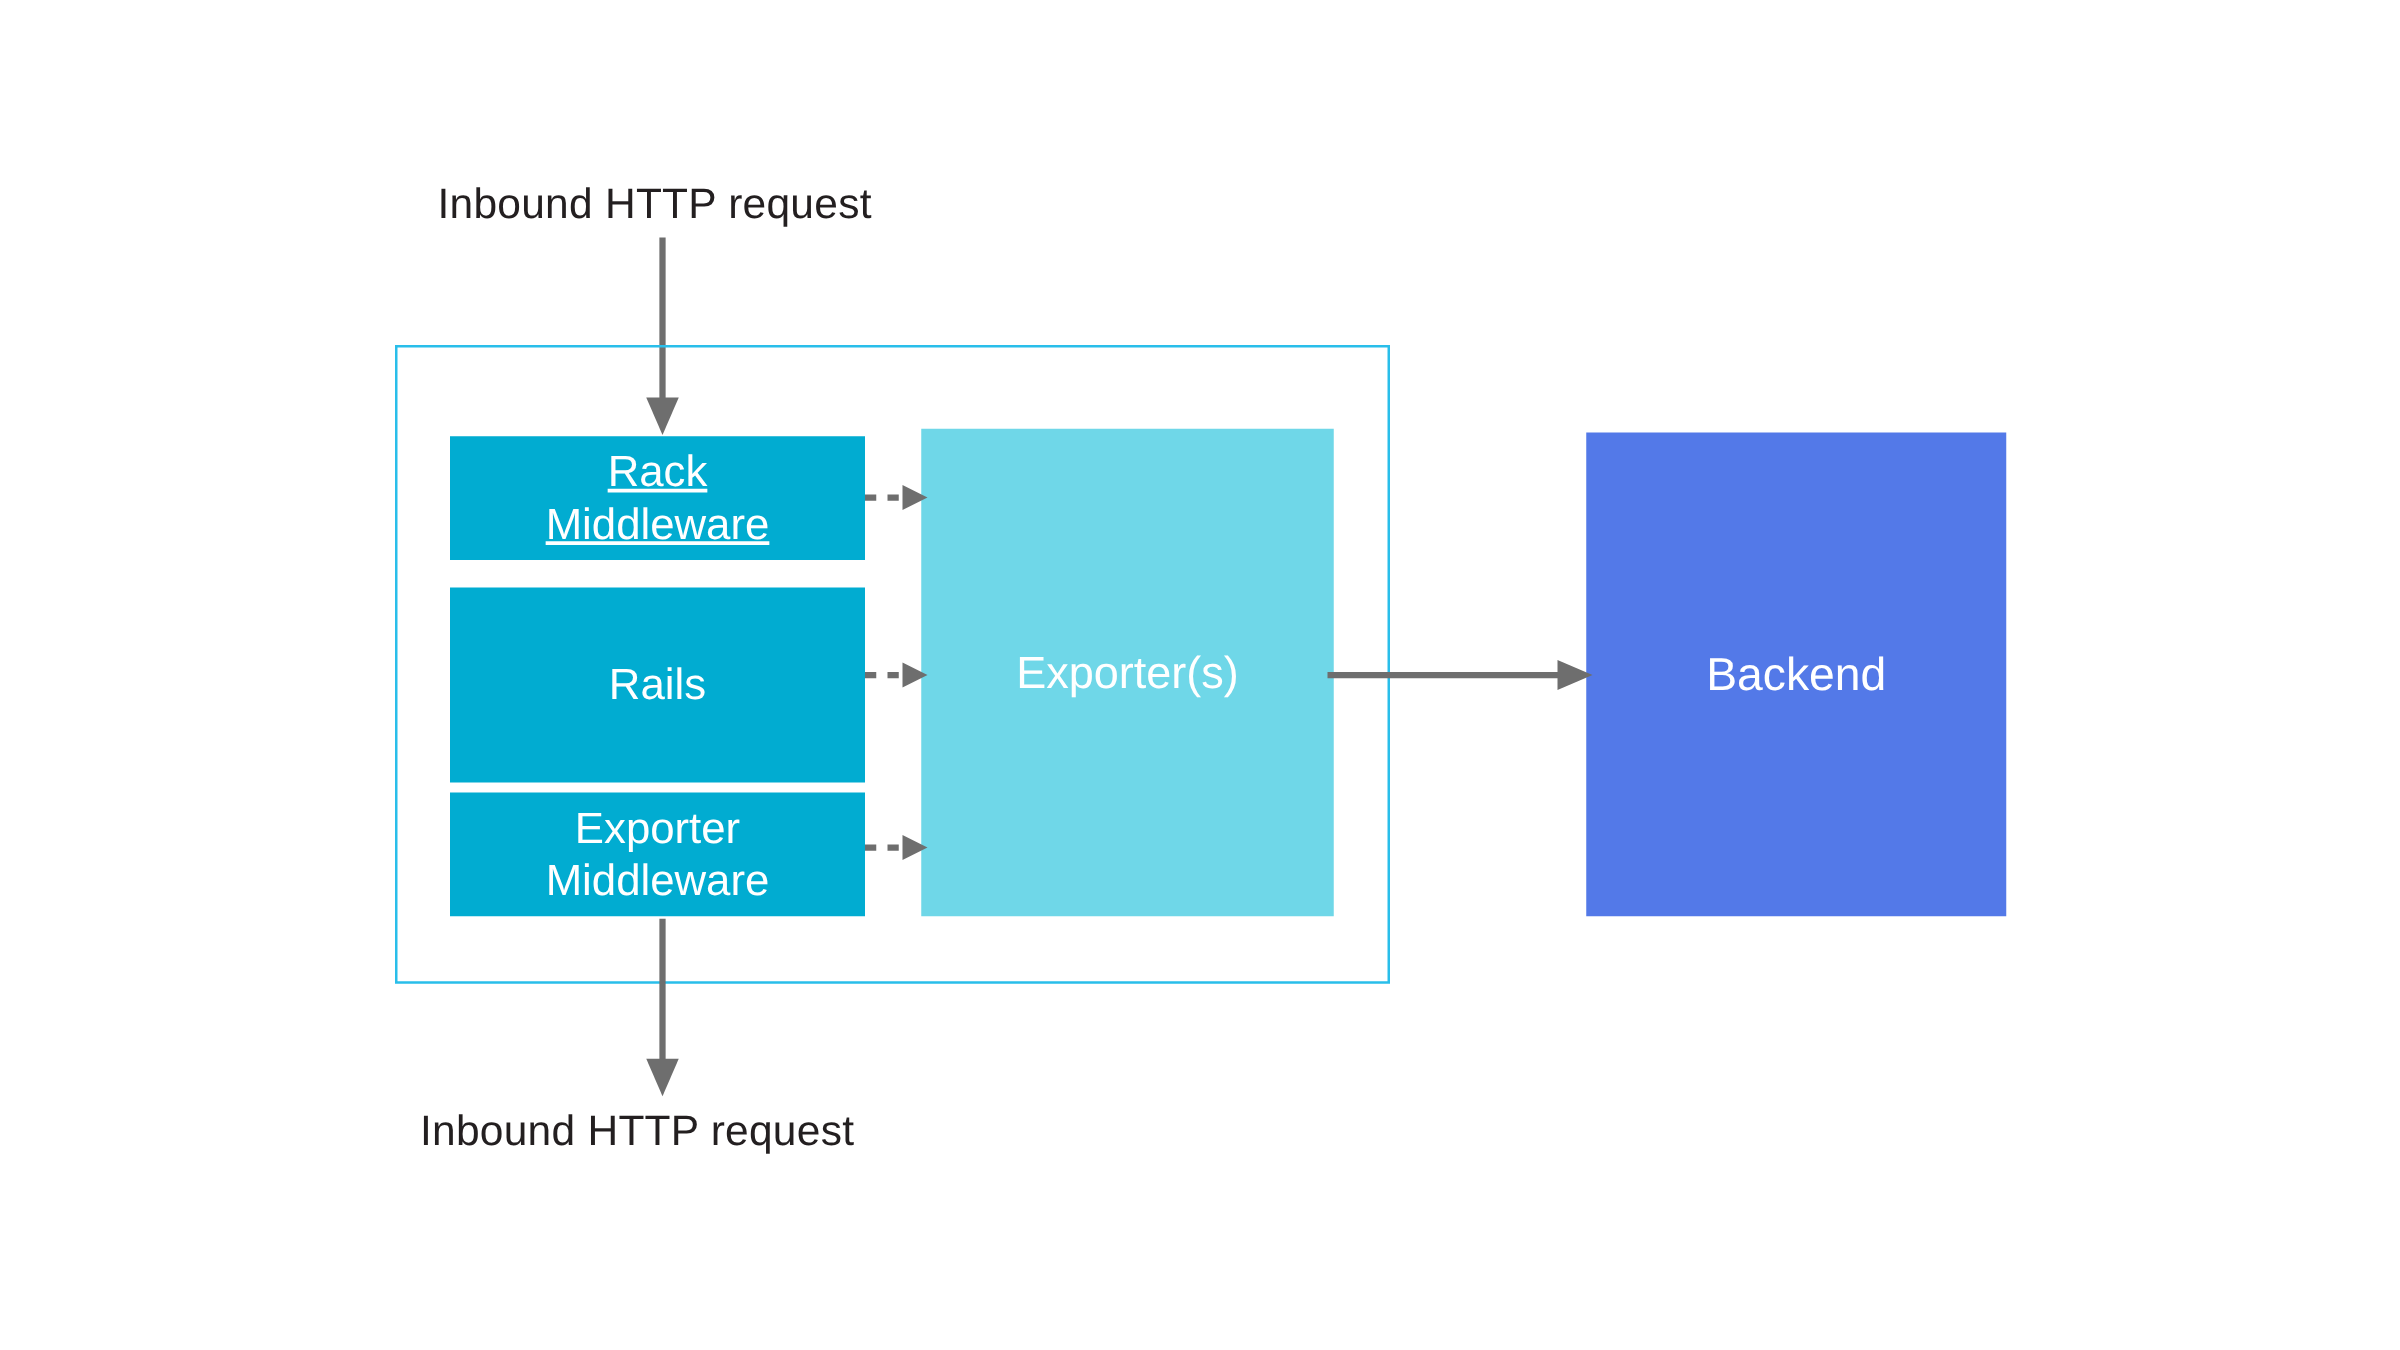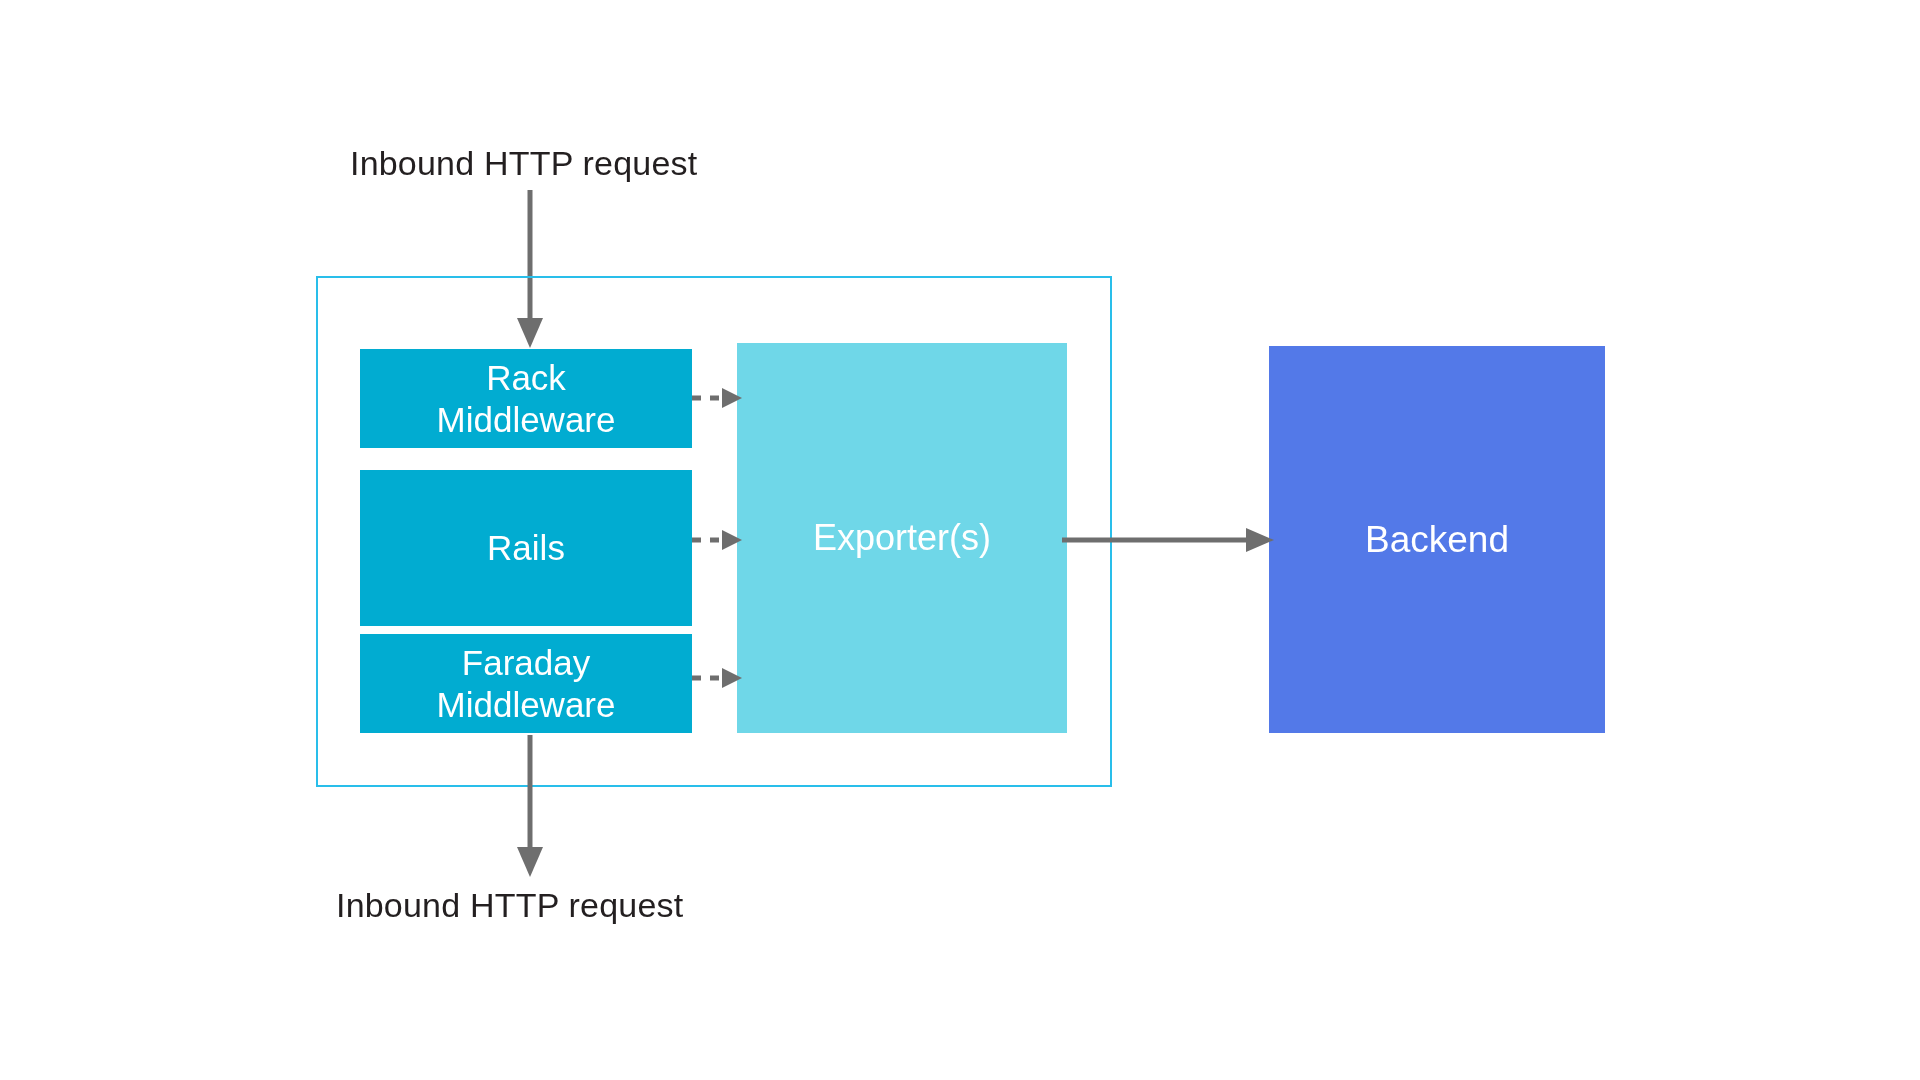--- a/index.html
+++ b/index.html
@@ -57,21 +57,21 @@
     font-family: "Liberation Sans", sans-serif;
     font-weight: 400;
     line-height: 1.18;
   }
   .node-src {
     background: #01ACD1;
     font-size: 35px;
     left: 360px;
     width: 332px;
   }
-  #node-rack     { top: 349px; height: 99px; }
+  #node-rack     { top: 349px; height: 99px; text-decoration: underline; }
   #node-rails    { top: 470px; height: 156px; }
   #node-faraday  { top: 634px; height: 99px; }
 
   #node-exporter {
     background: #6FD7E8;
     font-size: 36px;
     left: 737px;
     top: 343px;
     width: 330px;
     height: 390px;
@@ -124,21 +124,21 @@
 
   <div class="node node-src" id="node-rack">
     <span><span>Rack</span><br><span>Middleware</span></span>
   </div>
 
   <div class="node node-src" id="node-rails">
     <span>Rails</span>
   </div>
 
   <div class="node node-src" id="node-faraday">
-    <span><span>Faraday</span><br><span>Middleware</span></span>
+    <span><span>Exporter</span><br><span>Middleware</span></span>
   </div>
 
   <div class="node" id="node-exporter">
     <span>Exporter(s)</span>
   </div>
 
   <div class="node" id="node-backend">
     <span>Backend</span>
   </div>
 

